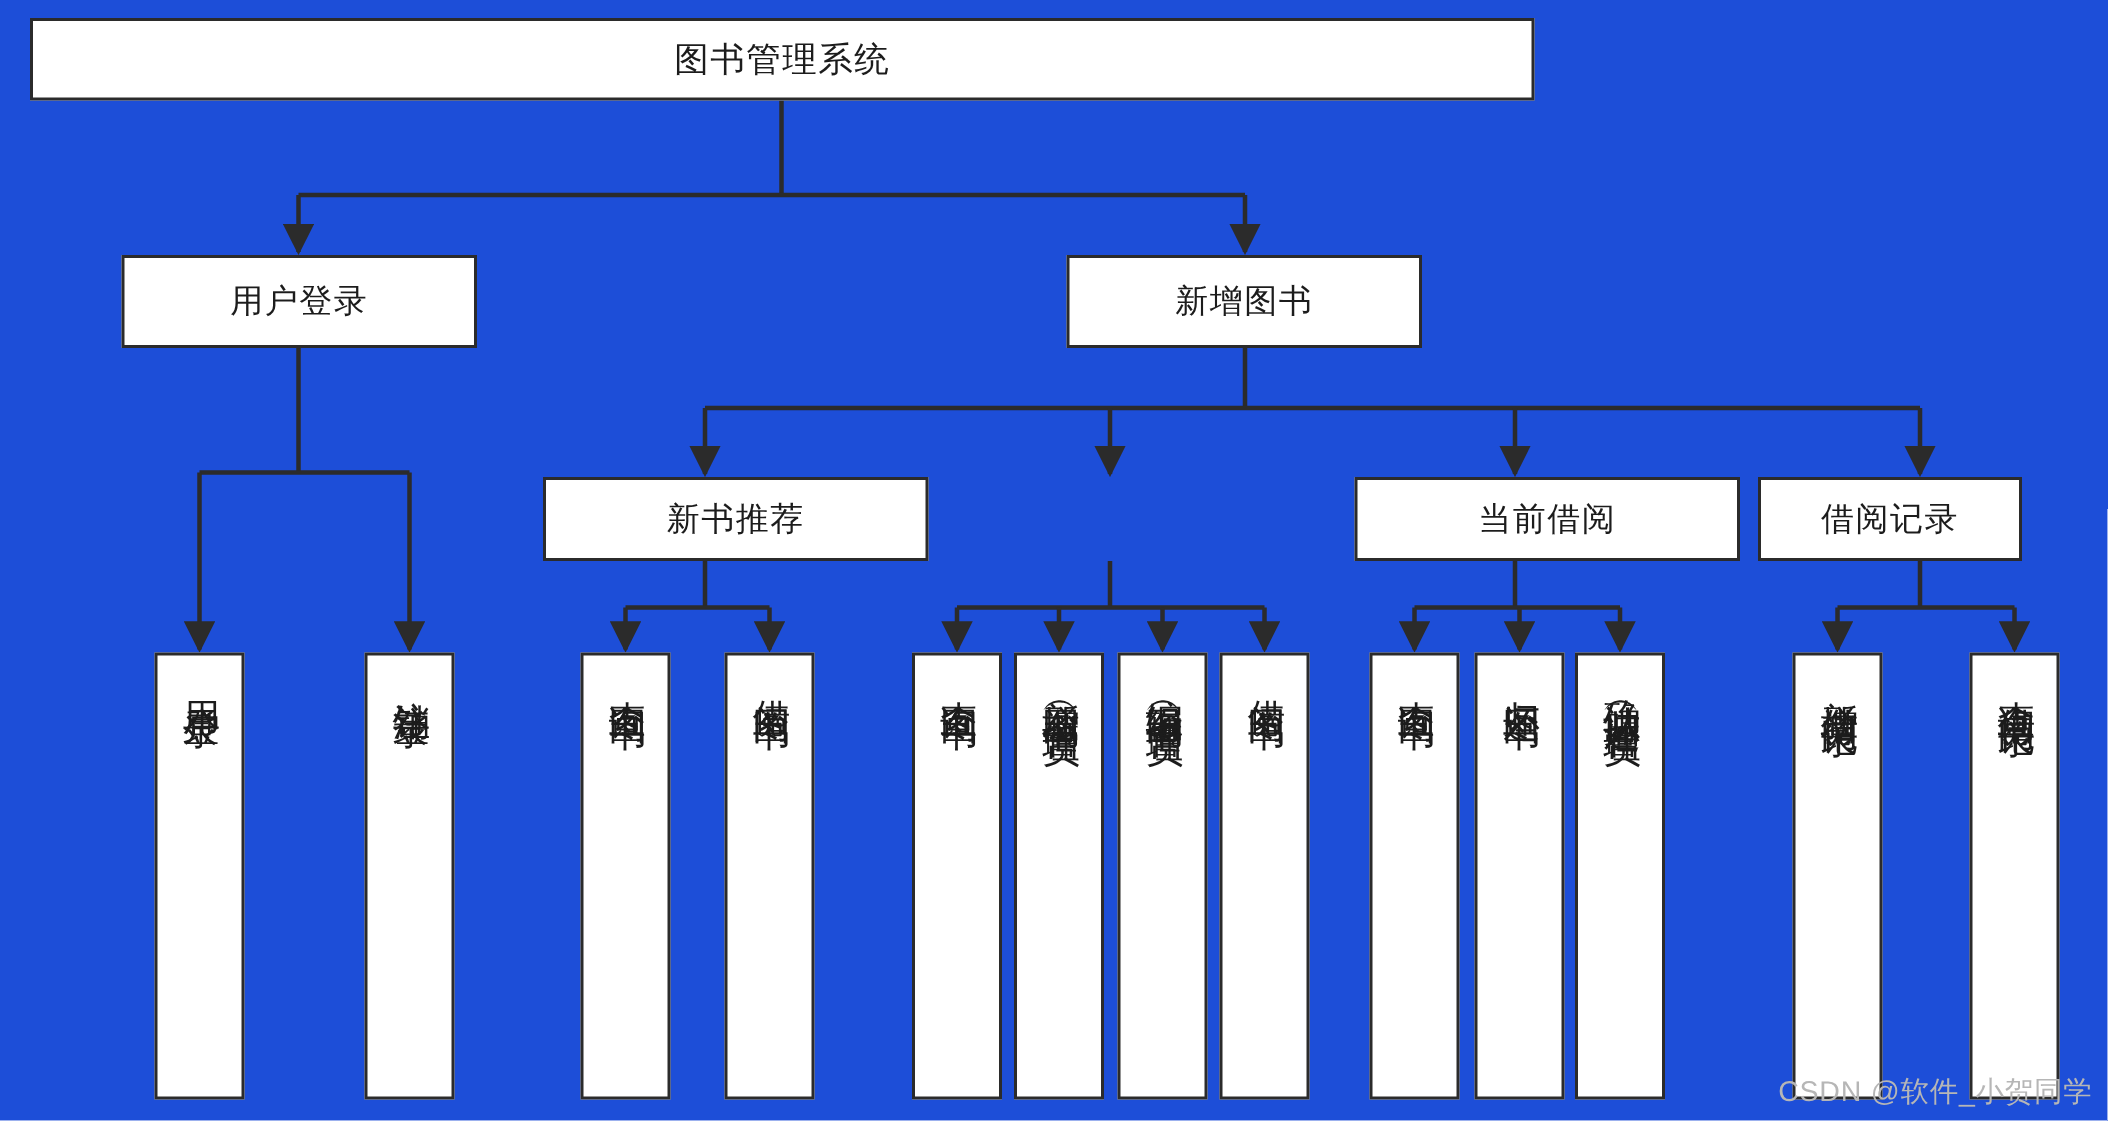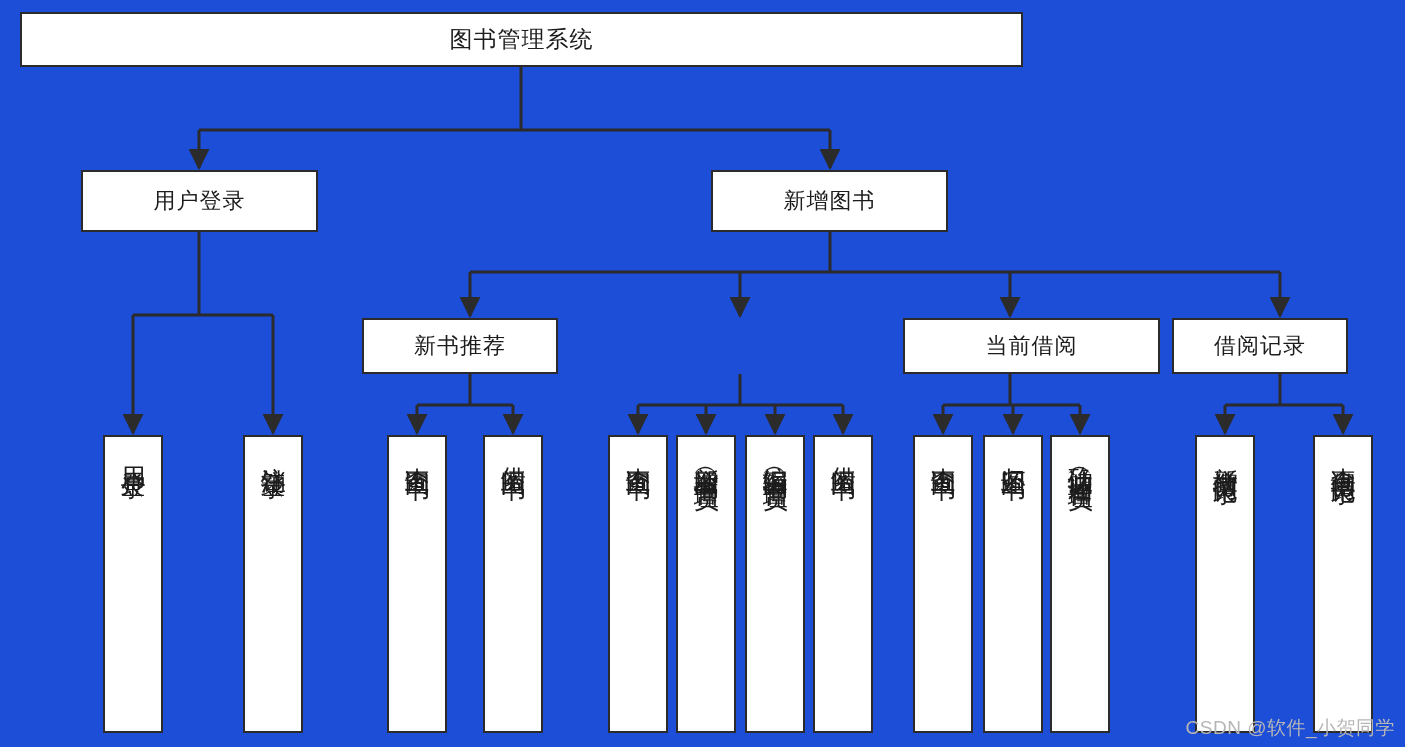--- a/index.html
+++ b/index.html
@@ -125,21 +125,21 @@
     <span class="label">图书管理系统</span>
   </div>
 
   <div class="node h-node" style="left:81px; top:170px; width:237px; height:62px;">
     <span class="label">用户登录</span>
   </div>
   <div class="node h-node" style="left:711px; top:170px; width:237px; height:62px;">
     <span class="label">新增图书</span>
   </div>
 
-  <div class="node h-node" style="left:362px; top:318px; width:196px; height:56px;">
+  <div class="node h-node" style="left:362px; top:318px; width:257px; height:56px;">
     <span class="label">新书推荐</span>
   </div>
   <div class="node h-node" style="left:903px; top:318px; width:257px; height:56px;">
     <span class="label">当前借阅</span>
   </div>
   <div class="node h-node" style="left:1172px; top:318px; width:176px; height:56px;">
     <span class="label">借阅记录</span>
   </div>
 
   <div class="node v-node" style="left:103px; top:435px; width:60px; height:298px;">

